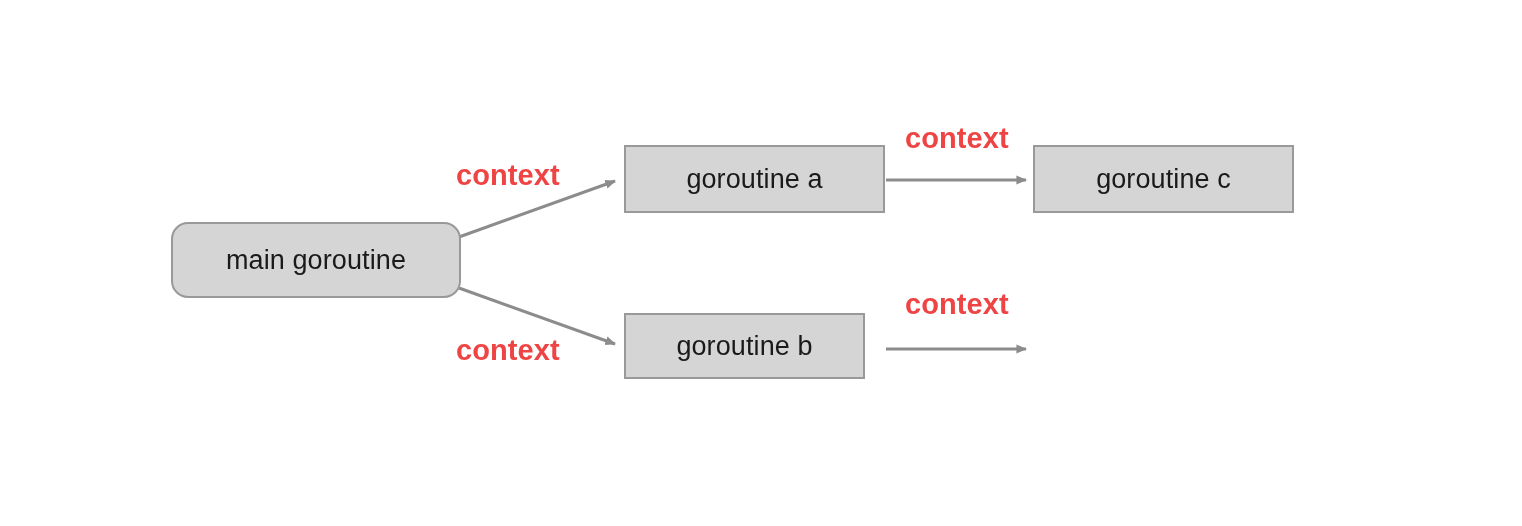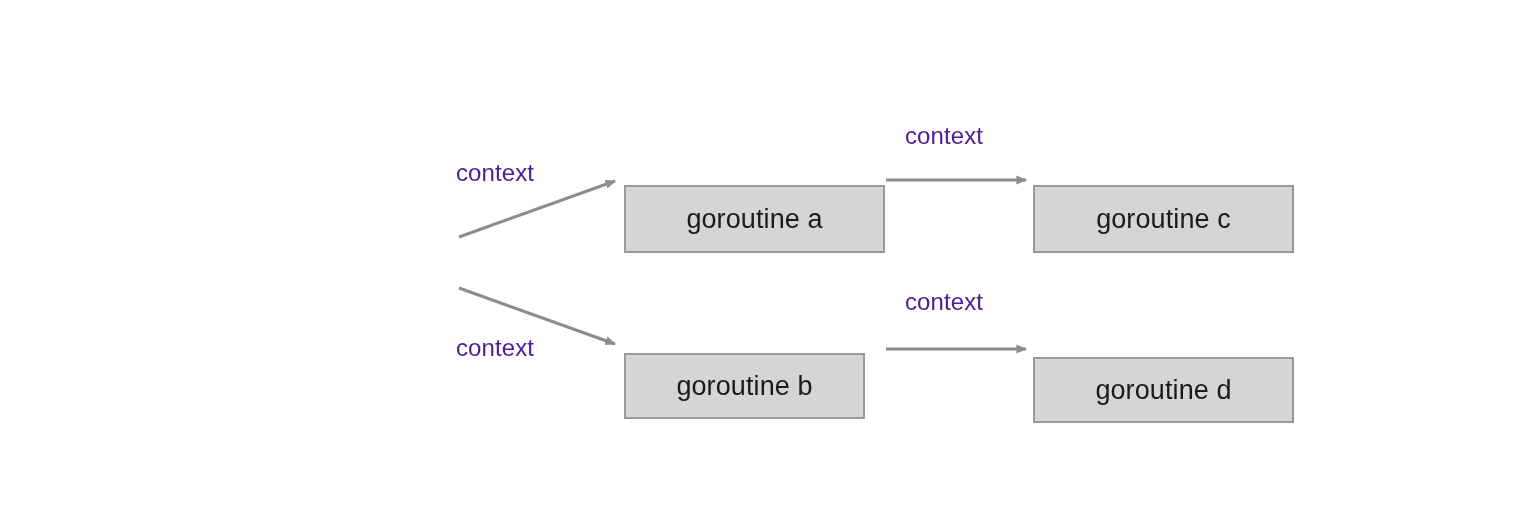--- a/index.html
+++ b/index.html
@@ -28,33 +28,32 @@
     background: #d5d5d5;
     border: 2px solid #999999;
     display: flex;
     align-items: center;
     justify-content: center;
     color: #1a1a1a;
     font-size: 27px;
     font-weight: 400;
     letter-spacing: 0.1px;
     white-space: nowrap;
-    margin-top: 40px;
   }
   .node.rounded {
     border-radius: 17px;
   }
   .node-label {
     pointer-events: none;
   }
   .edge-label {
     position: absolute;
-    color: #4c1d95;
-    font-size: 24px;
-    font-weight: 400;
+    color: #ef4444;
+    font-size: 29px;
+    font-weight: 700;
     white-space: nowrap;
     letter-spacing: 0.1px;
   }
   #node-main       { left: 171px; top: 222px; width: 290px; height: 76px; }
   #node-goroutine-a{ left: 624px; top: 145px; width: 261px; height: 68px; }
   #node-goroutine-c{ left: 1033px; top: 145px; width: 261px; height: 68px; text-align: center; }
   #node-goroutine-b{ left: 624px; top: 313px; width: 241px; height: 66px; }
   #node-goroutine-d{ left: 1033px; top: 317px; width: 261px; height: 66px; }
   #label-main-to-a { left: 456px; top: 159px; }
   #label-main-to-b { left: 456px; top: 334px; }
@@ -75,36 +74,36 @@
 
     <line x1="459" y1="237" x2="615" y2="181" stroke="#8c8c8c" stroke-width="3" marker-end="url(#arrowhead)"></line>
 
     <line x1="459" y1="288" x2="615" y2="344" stroke="#8c8c8c" stroke-width="3" marker-end="url(#arrowhead)"></line>
 
     <line x1="886" y1="180" x2="1026" y2="180" stroke="#8c8c8c" stroke-width="3" marker-end="url(#arrowhead)"></line>
 
     <line x1="886" y1="349" x2="1026" y2="349" stroke="#8c8c8c" stroke-width="3" marker-end="url(#arrowhead)"></line>
   </svg>
 
+  <div class="node rounded" id="node-main">
+    <span class="node-label">main goroutine</span>
+  </div>
 
   <div class="node" id="node-goroutine-a">
     <span class="node-label">goroutine a</span>
   </div>
 
   <div class="node" id="node-goroutine-b">
     <span class="node-label">goroutine b</span>
   </div>
 
   <div class="node" id="node-goroutine-c">
     <span class="node-label">goroutine c</span>
   </div>
 
-  <div class="node" id="node-goroutine-d">
-    <span class="node-label">goroutine d</span>
-  </div>
 
   <div class="edge-label" id="label-main-to-a">context</div>
 
   <div class="edge-label" id="label-main-to-b">context</div>
 
   <div class="edge-label" id="label-a-to-c">context</div>
 
   <div class="edge-label" id="label-b-to-d">context</div>
 
 </div>

